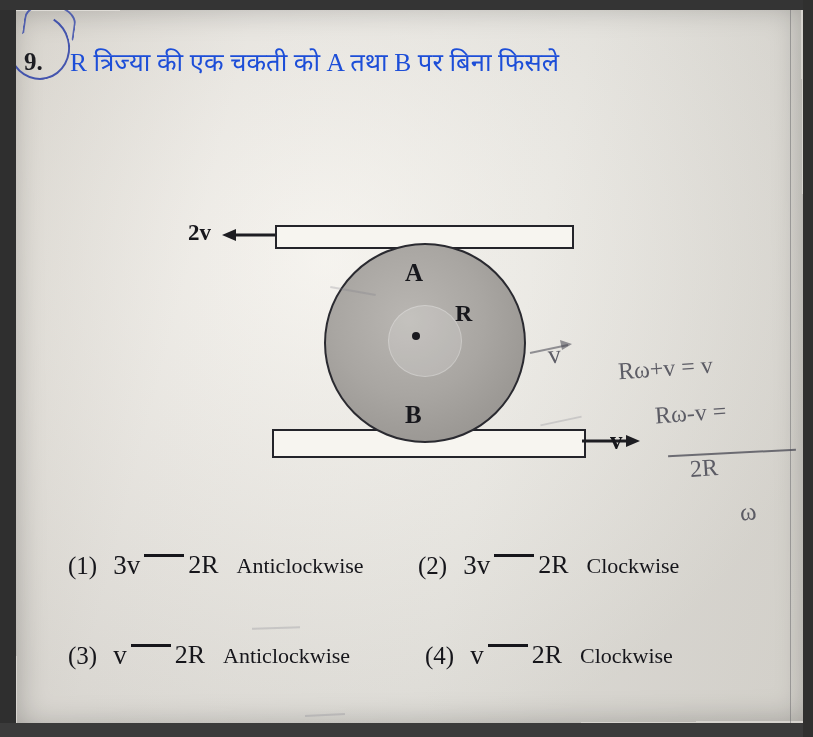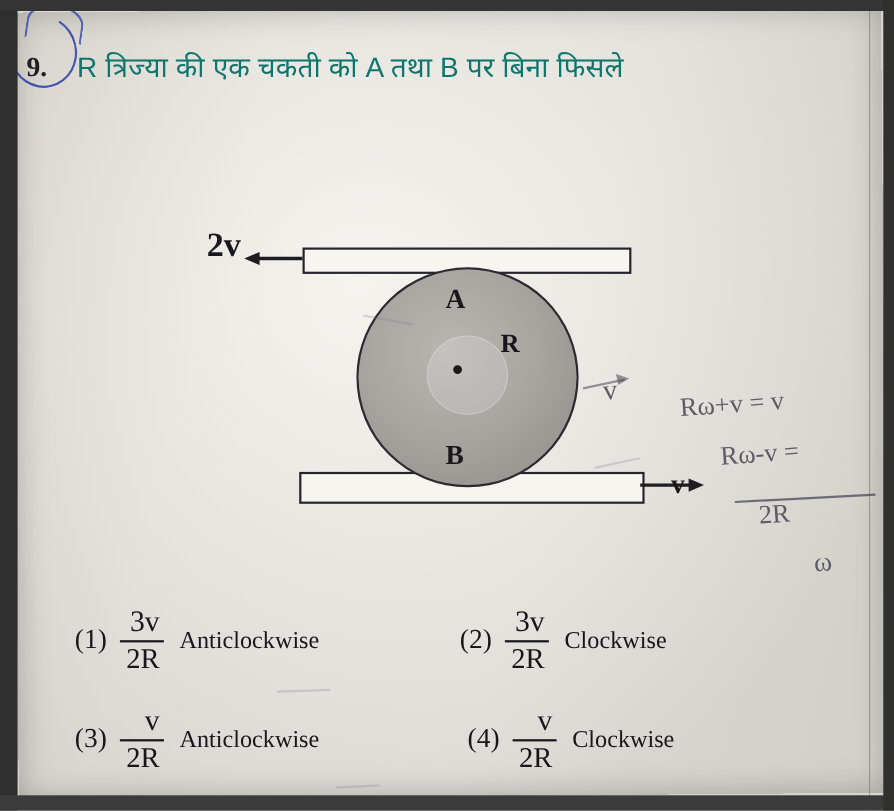--- a/index.html
+++ b/index.html
@@ -65,22 +65,22 @@
   }
   .qcircle2{
     position:absolute; left:24px; top:4px; width:48px; height:30px;
     border:2px solid #2b3fa8; border-radius:50% 50% 0 0;
     border-bottom-color:transparent;
     transform:rotate(8deg);
     opacity:.75;
   }
   .qtext{
     position:absolute; left:70px; top:42px; width:700px;
-    font-family:Liberation Sans, sans-serif;
-    font-size:25.5px; line-height:41px; color:#0f766e;
+    font-family:Liberation Serif, serif;
+    font-size:25.5px; line-height:41px; color:#1d4ed8;
     letter-spacing:.1px;
   }
   .qtext .ln{display:block;white-space:nowrap;}
 
   
   .fig{position:absolute; left:0; top:205px; width:813px; height:290px;}
   .plate{
     position:absolute;
     background:#f7f5f0;
     border:2.5px solid #24242a;
@@ -104,21 +104,21 @@
     background:#1a1a1f; border-radius:50%;
   }
   .lbl{
     position:absolute;
     font-family:"Liberation Serif", serif;
     color:#17171c;
   }
   .lbl-A{left:405px; top:54px; font-size:25px; font-weight:700;}
   .lbl-B{left:405px; top:196px; font-size:25px; font-weight:700;}
   .lbl-R{left:455px; top:95px; font-size:24px; font-weight:700;}
-  .lbl-2v{left:188px; top:0; font-size:31px; font-weight:600;}
+  .lbl-2v{left:188px; top:15px; font-size:23px; font-weight:600;}
   .lbl-v{left:610px; top:222px; font-size:25px; font-weight:600;}
 
   
   .hand{
     position:absolute;
     font-family:"Liberation Serif", serif;
     color:#4b4b56;
     font-size:24px;
     transform:rotate(-4deg);
     opacity:.88;
@@ -139,21 +139,21 @@
     position:absolute;
     font-family:"Liberation Serif", serif;
     font-size:25px; color:#16161b;
     display:flex; align-items:center; gap:8px;
   }
   .o1{left:68px; top:22px;}
   .o2{left:418px; top:22px;}
   .o3{left:68px; top:112px;}
   .o4{left:425px; top:112px;}
   .frac{
-    display:inline-flex; flex-direction:column; align-items:flex-end;
+    display:inline-flex; align-items:flex-start;
     line-height:1.02; margin:0 4px;
   }
   .frac .num{font-size:27px;padding:0 4px;}
   .frac .bar{height:2.4px;background:#16161b;width:100%;min-width:40px;margin:2px 0;}
   .frac .den{font-size:26px;padding:0 4px;}
   .opt .lbl-n{font-size:25px;}
   .opt .word{font-size:22px; margin-left:2px;}
 
   
   .smudge{position:absolute;background:rgba(120,120,130,.25);}

